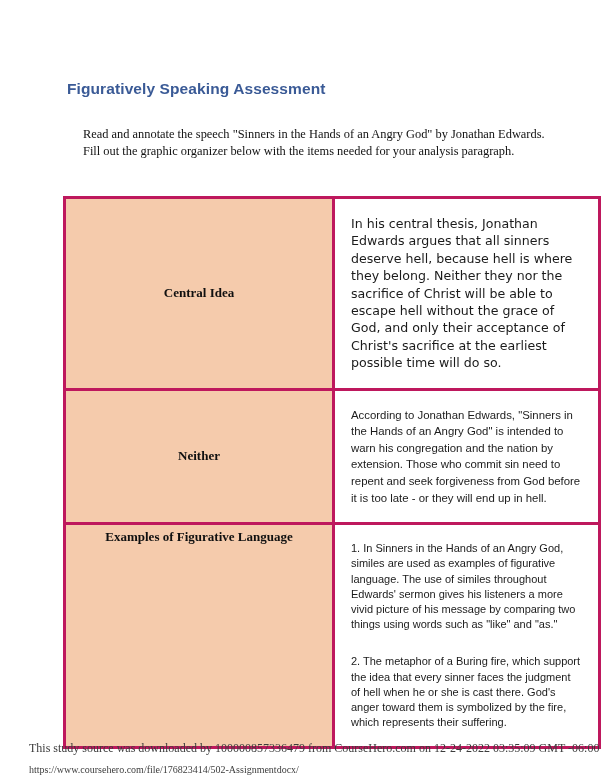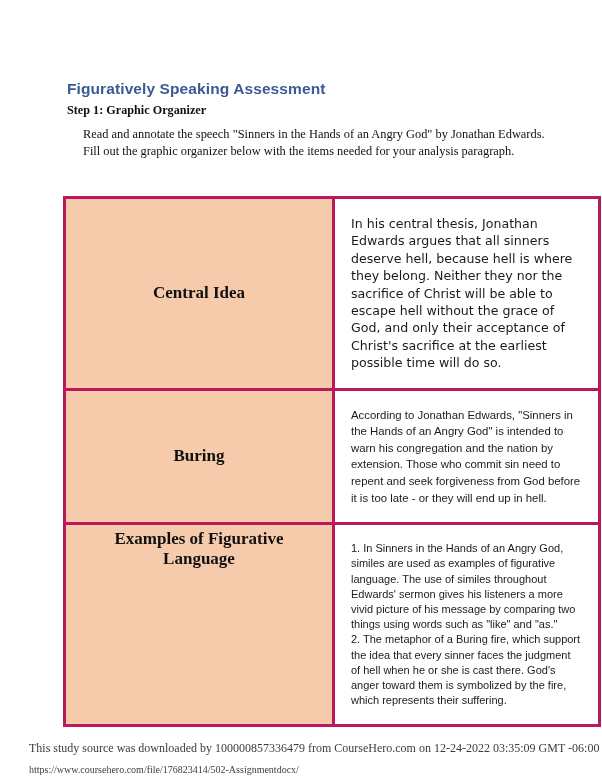--- a/index.html
+++ b/index.html
@@ -70,21 +70,21 @@
   .organizer-table td {
     border: 3px solid #be185d;
     padding: 16px;
     vertical-align: top;
   }
   .label-cell {
     width: 234px;
     background: #f5cbac;
     text-align: center;
     font-family: "Liberation Serif", "DejaVu Serif", serif;
-    font-size: 17px;
+    font-size: 13px;
     font-weight: bold;
     color: #101010;
   }
   .label-cell.mid { vertical-align: middle; }
   .label-cell.top { vertical-align: top; padding-top: 4px; }
   .content-cell {
     width: 231px;
     background: #ffffff;
     padding: 5px 6px 5px 7px;
     color: #1b1b1b;
@@ -105,21 +105,21 @@
     padding-top: 16px;
   }
   
   .c-examples {
     font-family: Liberation Sans, sans-serif;
     font-size: 11px;
     line-height: 15.2px;
     padding-top: 5px;
   }
   .c-examples p { margin: 0; }
-  .c-examples p + p { }
+  .c-examples p + p { margin-top: 22px; }
 
   
   .footer-note {
     position: absolute;
     left: 29px;
     top: 741px;
     font-family: "Liberation Serif", "DejaVu Serif", serif;
     font-size: 12px;
     color: #3c3c3c;
     white-space: nowrap;
@@ -134,32 +134,31 @@
     white-space: nowrap;
   }
 </style>
 </head>
 <body>
 
 <div class="page">
 
   <div class="doc-title">Figuratively Speaking Assessment</div>
 
-  <div class="doc-subtitle">Step 1: Graphic Organizer</div>
 
   <div class="doc-intro">Read and annotate the speech "Sinners in the Hands of an Angry God" by Jonathan Edwards. Fill out the graphic organizer below with the items needed for your analysis paragraph.</div>
 
   <table class="organizer-table">
     <tbody>
       <tr>
         <td class="label-cell mid">Central Idea</td>
         <td class="content-cell c-central">In his central thesis, Jonathan Edwards argues that all sinners deserve hell, because hell is where they belong. Neither they nor the sacrifice of Christ will be able to escape hell without the grace of God, and only their acceptance of Christ's sacrifice at the earliest possible time will do so.</td>
       </tr>
       <tr>
-        <td class="label-cell mid">Buring</td>
+        <td class="label-cell mid">Neither</td>
         <td class="content-cell c-purpose">According to Jonathan Edwards, "Sinners in the Hands of an Angry God" is intended to warn his congregation and the nation by extension. Those who commit sin need to repent and seek forgiveness from God before it is too late - or they will end up in hell.</td>
       </tr>
       <tr>
         <td class="label-cell top">Examples of Figurative Language</td>
         <td class="content-cell c-examples">
           <p>1. In Sinners in the Hands of an Angry God, similes are used as examples of figurative language. The use of similes throughout Edwards' sermon gives his listeners a more vivid picture of his message by comparing two things using words such as "like" and "as."</p>
           <p>2. The metaphor of a Buring fire, which support the idea that every sinner faces the judgment of hell when he or she is cast there. God's anger toward them is symbolized by the fire, which represents their suffering.</p>
         </td>
       </tr>
     </tbody>

